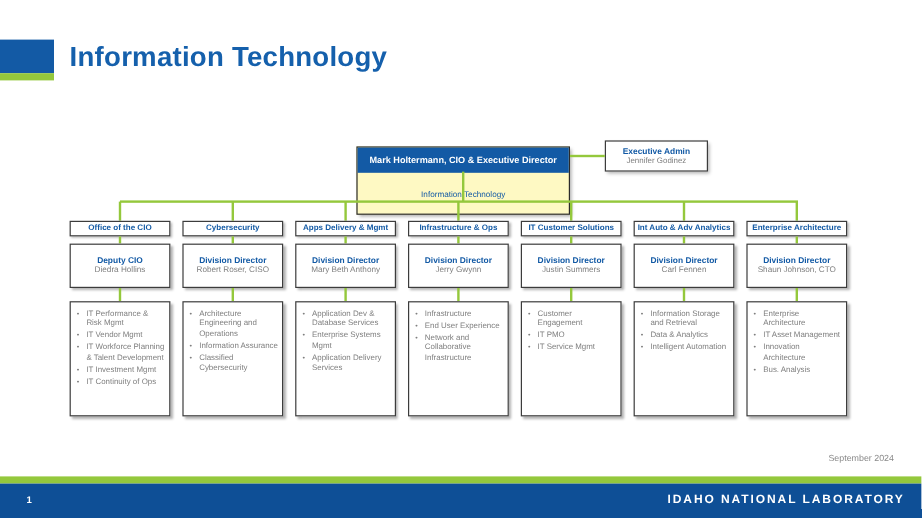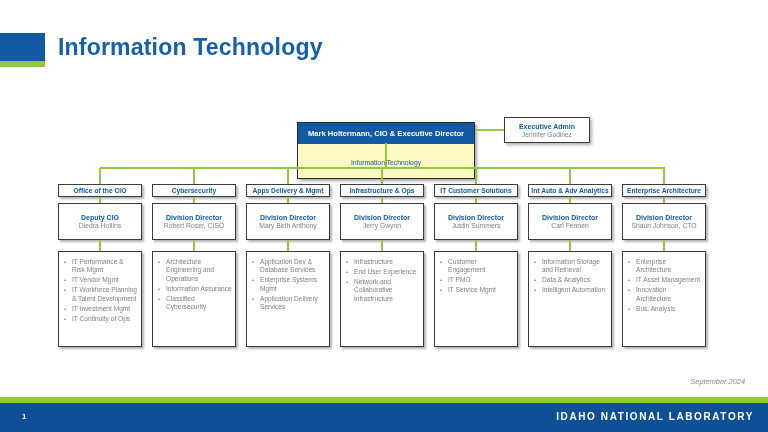--- a/index.html
+++ b/index.html
@@ -55,21 +55,21 @@
            display:flex;flex-direction:column;align-items:center;justify-content:center;gap:1.5px;text-align:center;}
   .dir-role{color:var(--blue);font-weight:bold;font-size:7px;}
   .dir-name{color:var(--gray);font-size:6.8px;}
   .bullets{width:100%;height:96px;background:#fff;border:1.3px solid var(--border);
            box-shadow:2px 2px 2px rgba(0,0,0,0.3);padding:6px 3px 3px 5px;}
   .bullet{display:flex;gap:3px;color:var(--gray);font-size:6.6px;line-height:1.28;margin-bottom:1.5px;}
   .dot{flex:0 0 5px;font-size:6px;line-height:1.4;}
   .btext{flex:1;}
 
   
-  .date{position:absolute;right:23px;top:377px;font-size:7.4px;font-style:italic;color:#8a8a8a;}
+  .date{position:absolute;right:23px;top:377px;font-size:7.4px;color:#8a8a8a;}
   .footer-green{position:absolute;left:0;top:397px;width:768px;height:6px;background:var(--green);}
   .footer-band{position:absolute;left:0;top:403px;width:768px;height:29px;background:var(--footer-blue);}
   .page-num{position:absolute;left:22px;top:9px;color:#fff;font-size:8px;font-weight:bold;}
   .brand{position:absolute;right:14px;top:8px;color:#fff;font-size:10px;font-weight:bold;letter-spacing:1.6px;padding-left:32px;}
 </style>
 </head>
 <body>
 
 <div class="slide">
 

